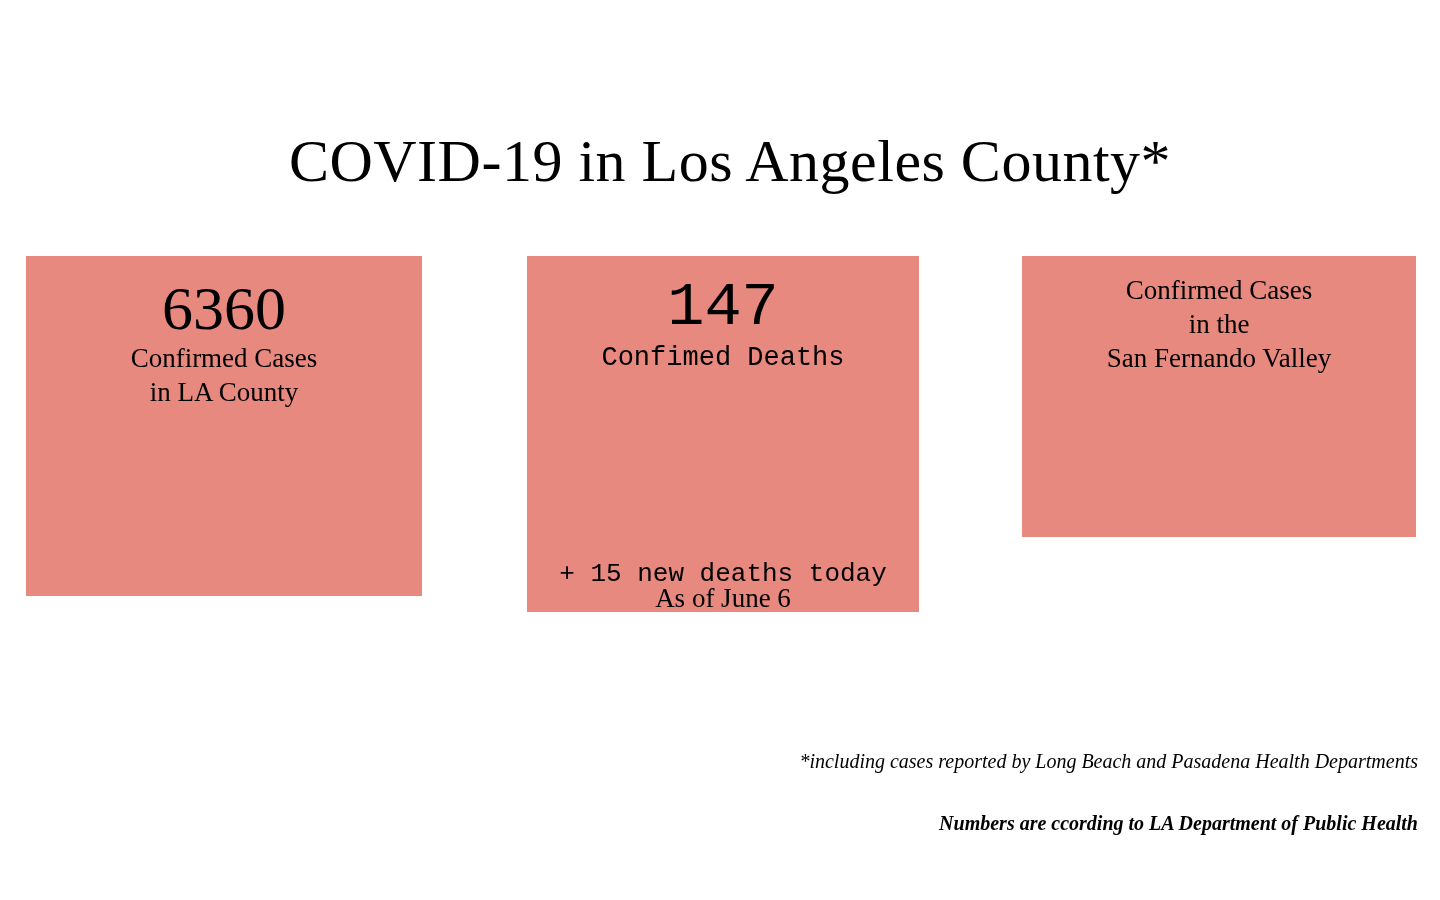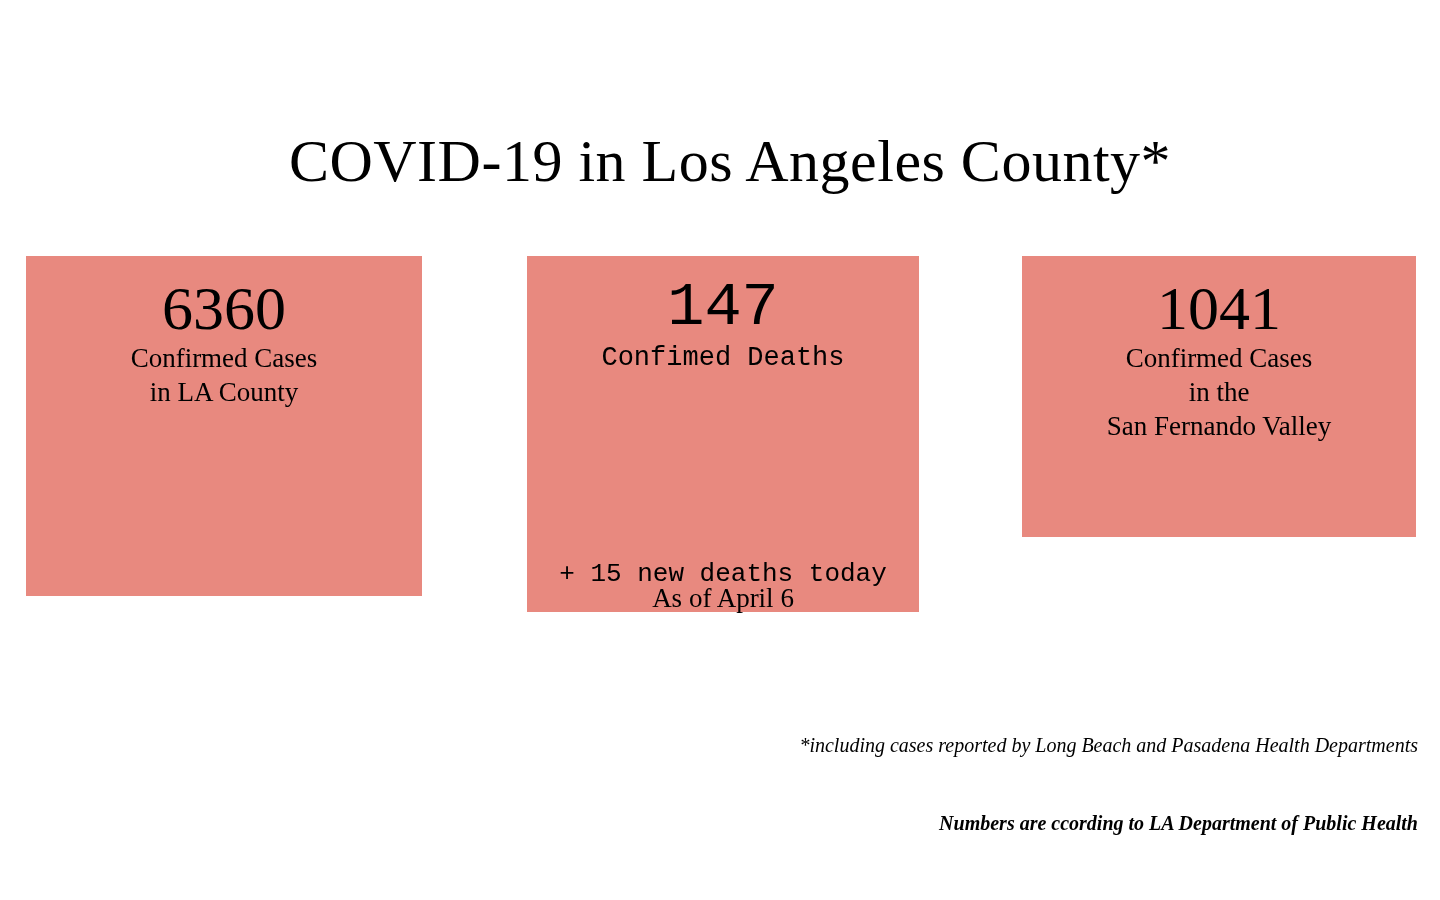--- a/index.html
+++ b/index.html
@@ -71,44 +71,43 @@
   }
 
   .footnote {
     position: absolute;
     right: 22px;
     text-align: right;
     font-style: italic;
     font-size: 20px;
     line-height: 1.3;
   }
-  #footnote-0 { top: 732px; text-align: right; }
+  #footnote-0 { top: 748px; text-align: right; }
   #footnote-1 { top: 810px; font-weight: bold; }
 </style>
 </head>
 <body>
 
 <h1 id="page-title">COVID-19 in Los Angeles County*</h1>
 
 <div class="stat-card" id="card-0">
   <span class="stat-number">6360</span>
   <span class="stat-label">Confirmed Cases
 in LA County</span>
 </div>
 
 <div class="stat-card" id="card-1">
   <span class="stat-number">147</span>
   <span class="stat-label">Confimed Deaths</span>
   <span class="stat-delta">+ 15 new deaths today</span>
 </div>
 
 <div class="stat-card" id="card-2">
-  <span class="stat-number">1041</span>
   <span class="stat-label">Confirmed Cases
 in the
 San Fernando Valley</span>
   <span class="stat-delta"></span>
 </div>
 
-<div id="as-of">As of April 6</div>
+<div id="as-of">As of June 6</div>
 
 <div class="footnote" id="footnote-0">*including cases reported by Long Beach and Pasadena Health Departments</div>
 <div class="footnote" id="footnote-1">Numbers are ccording to LA Department of Public Health</div>
 
 </body></html>

